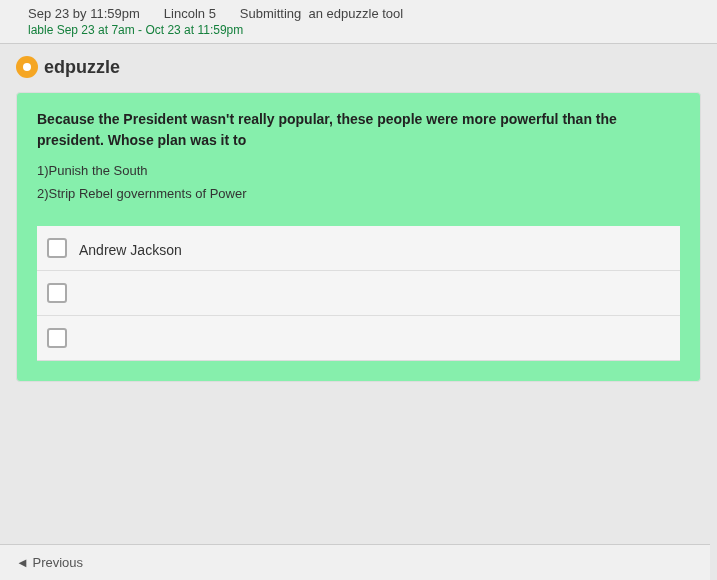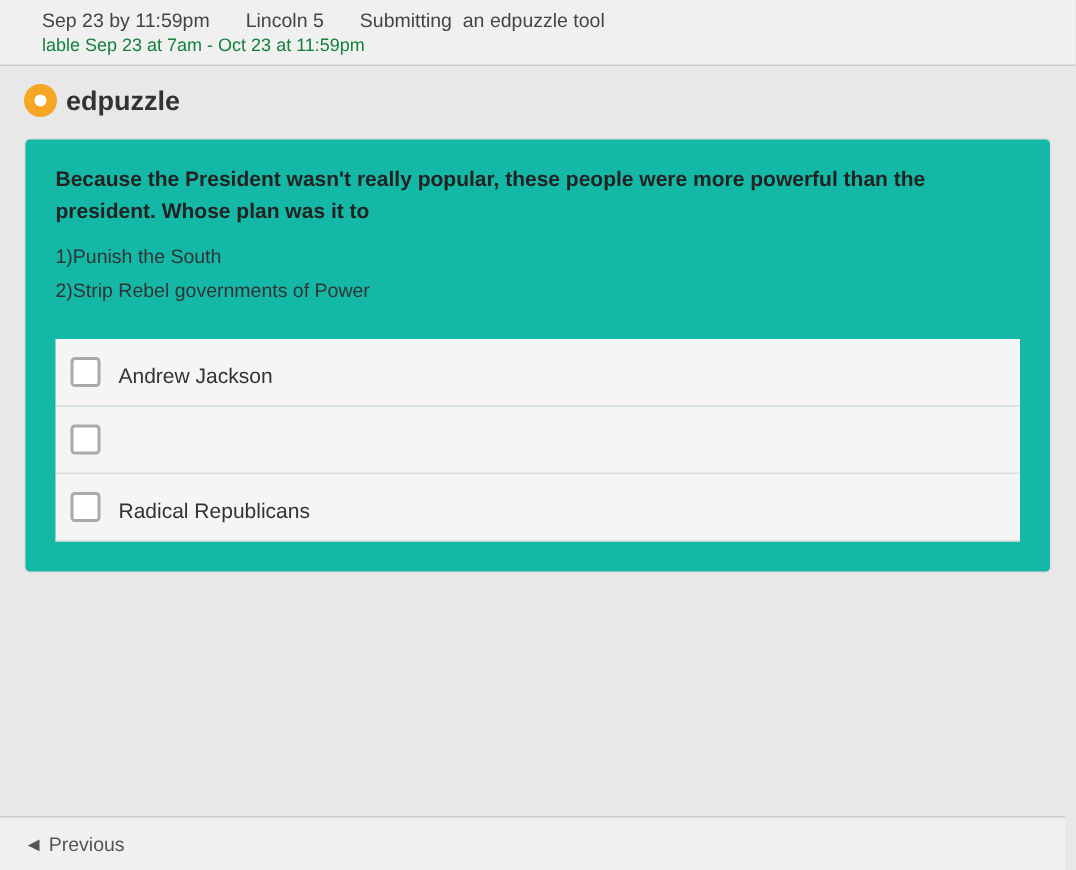--- a/index.html
+++ b/index.html
@@ -58,21 +58,21 @@
       height: 8px;
       background: white;
       border-radius: 50%;
     }
     .edpuzzle-label {
       font-size: 18px;
       font-weight: bold;
       color: #333;
     }
     .question-box {
-      background-color: #14b8a6;
+      background-color: #86efac;
       border: 1px solid #ddd;
       border-radius: 4px;
       padding: 16px 20px 20px 20px;
       margin-bottom: 12px;
     }
     .question-text {
       font-size: 14px;
       font-weight: 600;
       color: #222;
       line-height: 1.5;
@@ -159,20 +159,19 @@
 
     <div class="answer-option">
       <div class="answer-checkbox"></div>
       <span class="answer-label">Andrew Jackson</span>
     </div>
     <div class="answer-option">
       <div class="answer-checkbox"></div>
     </div>
     <div class="answer-option">
       <div class="answer-checkbox"></div>
-      <span class="answer-label">Radical Republicans</span>
     </div>
   </div>
 </div>
 
 <div class="bottom-nav">
   <span class="prev-link">◄ Previous</span>
 </div>
 
 </body></html>

